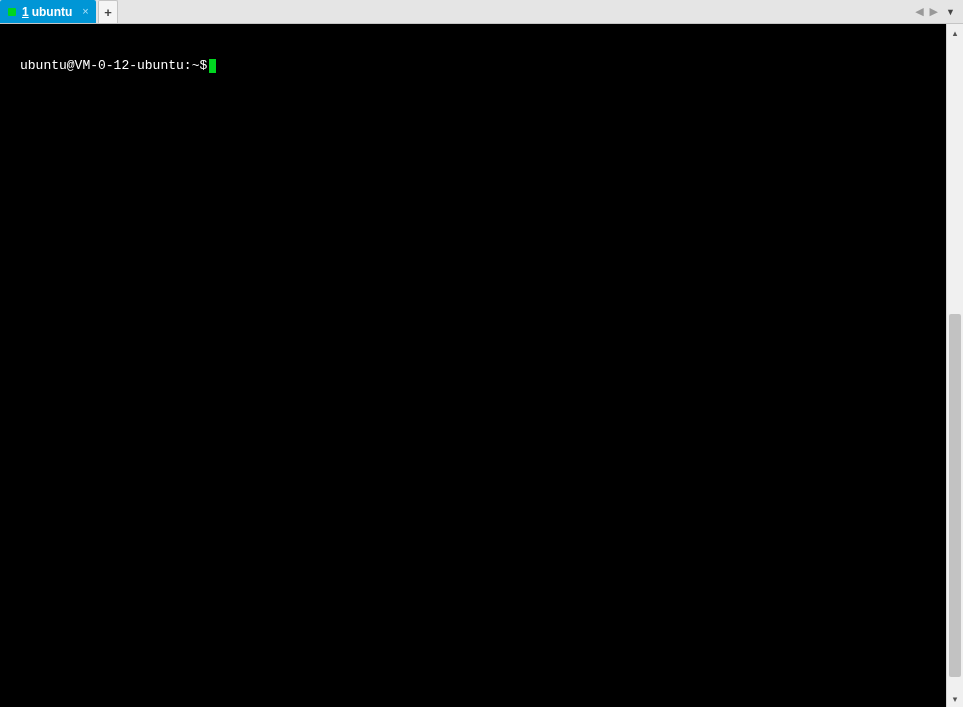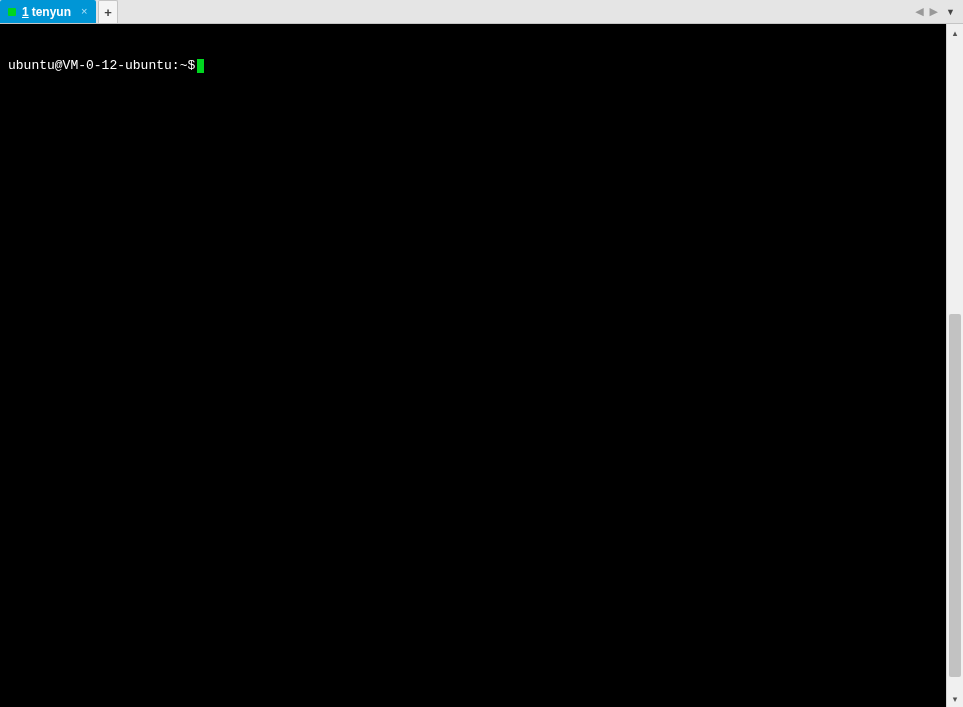--- a/index.html
+++ b/index.html
@@ -105,21 +105,21 @@
       position: relative;
       min-height: 0;
     }
     .terminal {
       flex: 1;
       background: #000000;
       color: #ffffff;
       font-family: Consolas, "Courier New", monospace;
       font-size: 13px;
       line-height: 16px;
-      padding: 2px 8px;
+      padding: 2px 20px;
       overflow: hidden;
       white-space: pre;
     }
     .terminal-line {
       display: flex;
       align-items: center;
     }
     .cursor-block {
       display: inline-block;
       width: 7px;
@@ -160,21 +160,21 @@
     }
   </style>
 </head>
 <body>
 
 <div class="tab-bar">
   <div class="tab">
     <span class="tab-status-dot"></span>
     <span class="tab-label">
       <span class="num">1</span>
-      <span>tenyun</span>
+      <span>ubuntu</span>
     </span>
     <span class="tab-close">×</span>
   </div>
   <div class="tab-add">+</div>
   <div class="tab-bar-right">
     <span class="nav-arrow">◀</span>
     <span class="nav-arrow">▶</span>
     <span class="dropdown-arrow">▼</span>
   </div>
 </div>

